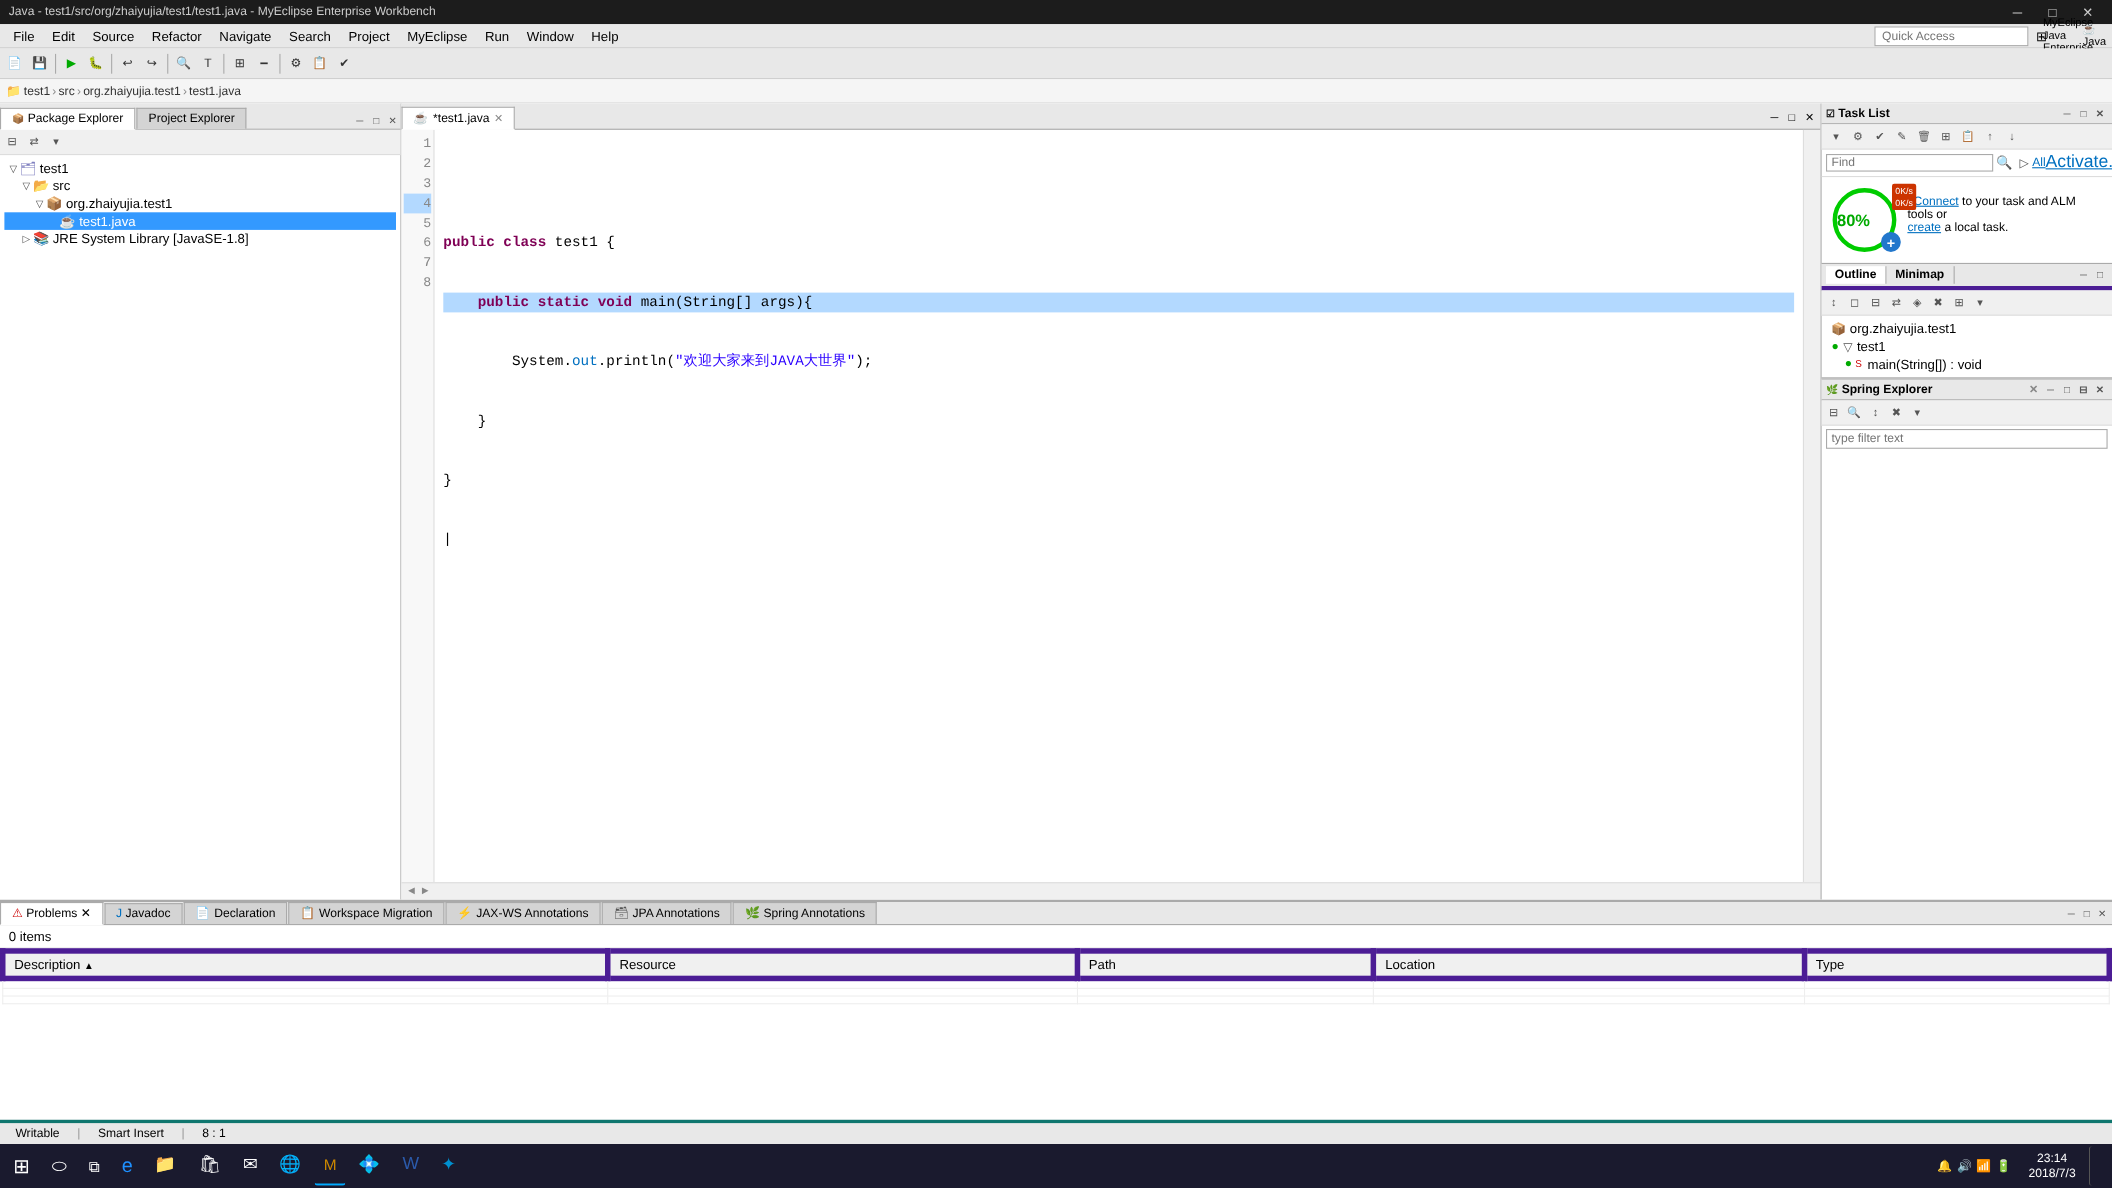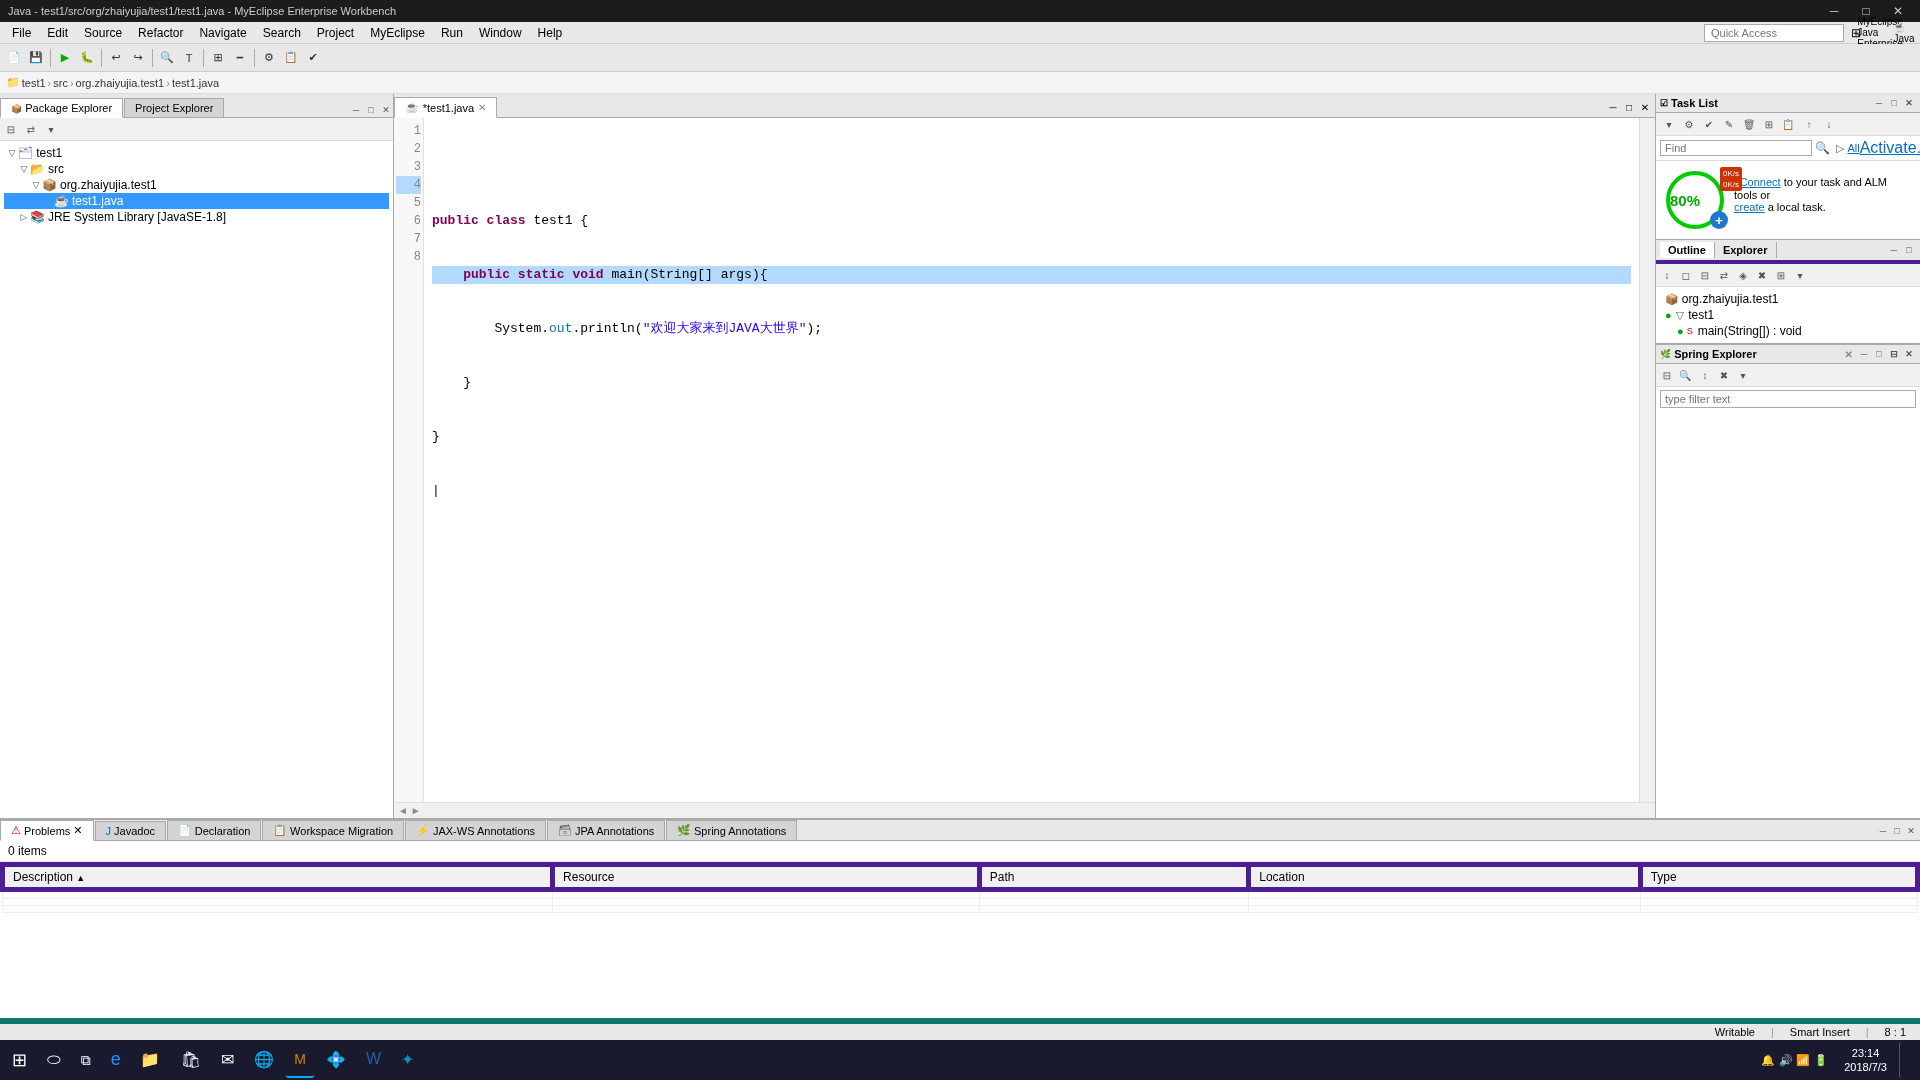--- a/index.html
+++ b/index.html
@@ -25,21 +25,21 @@
 
     
     #breadcrumb { background: #f5f5f5; height: 22px; display: flex; align-items: center; padding: 0 6px; border-bottom: 1px solid #ddd; font-size: 11px; color: #333; gap: 2px; }
     #breadcrumb span { cursor: pointer; }
     #breadcrumb .sep { color: #888; cursor: default; }
 
     
     #main { display: flex; flex: 1; overflow: hidden; }
 
     
-    #left-panel { width: 394px; display: flex; flex-direction: column; border-right: 1px solid #aaa; background: #fff; }
+    #left-panel { width: 365px; display: flex; flex-direction: column; border-right: 1px solid #aaa; background: #fff; }
     #left-tabs { display: flex; background: #e8e8e8; border-bottom: 1px solid #aaa; height: 24px; align-items: flex-end; }
     .panel-tab { padding: 3px 10px; font-size: 11px; cursor: pointer; border: 1px solid #aaa; border-bottom: none; background: #d4d4d4; margin-right: 1px; }
     .panel-tab.active { background: #fff; border-bottom: 1px solid #fff; margin-bottom: -1px; z-index: 1; }
     #left-toolbar { display: flex; align-items: center; padding: 2px; background: #f0f0f0; border-bottom: 1px solid #ddd; gap: 2px; }
     .lt-btn { width: 18px; height: 18px; display: flex; align-items: center; justify-content: center; cursor: pointer; font-size: 10px; color: #555; }
     #file-tree { flex: 1; overflow: auto; padding: 4px; }
     .tree-item { display: flex; align-items: center; padding: 1px 2px; cursor: pointer; white-space: nowrap; font-size: 12px; }
     .tree-item .indent { display: inline-block; }
     .tree-item .toggle { width: 12px; display: inline-flex; align-items: center; justify-content: center; font-size: 9px; color: #555; }
     .tree-item .icon { margin-right: 3px; }
@@ -102,21 +102,21 @@
     .bottom-tab { display: flex; align-items: center; padding: 3px 10px; font-size: 11px; cursor: pointer; border: 1px solid #aaa; border-bottom: none; background: #d4d4d4; margin-right: 1px; gap: 3px; }
     .bottom-tab.active { background: #fff; border-bottom: 1px solid #fff; margin-bottom: -1px; z-index: 1; }
     .bottom-tab-spacer { flex: 1; }
     #bottom-content { flex: 1; overflow: auto; }
     #problems-status { padding: 3px 8px; font-size: 12px; border-bottom: 1px solid #eee; }
     #problems-table { width: 100%; border-collapse: collapse; font-size: 12px; }
     #problems-table th { background: #f0f0f0; border: 5px solid #4c1d95; padding: 3px 8px; text-align: left; font-weight: normal; cursor: pointer; }
     #problems-table td { border: 1px solid #eee; padding: 3px 8px; }
 
     
-    #status-bar { background: #e8e8e8; height: 22px; display: flex; align-items: center; border-top: 6px solid #0f766e; padding: 0 8px; font-size: 11px; gap: 10px; justify-content: flex-end; }
+    #status-bar { background: #e8e8e8; height: 22px; display: flex; align-items: center; border-top: 3px solid #0f766e; padding: 0 8px; font-size: 11px; gap: 10px; }
     #status-bar .status-item { padding: 0 6px; }
     #status-bar .sep { color: #999; }
 
     
     #taskbar { background: #1a1a2e; height: 40px; display: flex; align-items: center; padding: 0 4px; gap: 4px; }
     .tb-btn { height: 36px; padding: 0 8px; display: flex; align-items: center; justify-content: center; cursor: pointer; border-radius: 3px; color: #fff; font-size: 16px; }
     .tb-app { height: 36px; padding: 0 8px; display: flex; align-items: center; gap: 6px; cursor: pointer; border-radius: 3px; color: #fff; font-size: 11px; border-bottom: 2px solid transparent; }
     .tb-app.active { border-bottom: 2px solid #00aaff; }
     .tb-spacer { flex: 1; }
     .tb-sys { display: flex; align-items: center; gap: 4px; padding: 0 4px; color: #fff; font-size: 11px; }
@@ -341,21 +341,21 @@
           </div>
         </div>
       </div>
     </div>
 
     <div id="outline-minimap" style="border-bottom:1px solid #aaa;">
       <div id="outline-panel" style="flex:1;display:flex;flex-direction:column;">
         <div id="outline-header">
           <div id="outline-tabs" style="display:flex;flex:1;">
             <div class="outline-tab active">Outline</div>
-            <div class="outline-tab">Explorer</div>
+            <div class="outline-tab">Minimap</div>
           </div>
           <div class="panel-ctrl">
             <div class="pc-btn">─</div>
             <div class="pc-btn">□</div>
           </div>
         </div>
         <div id="outline-toolbar">
           <div class="ot-btn">↕</div>
           <div class="ot-btn">◻</div>
           <div class="ot-btn">⊟</div>

